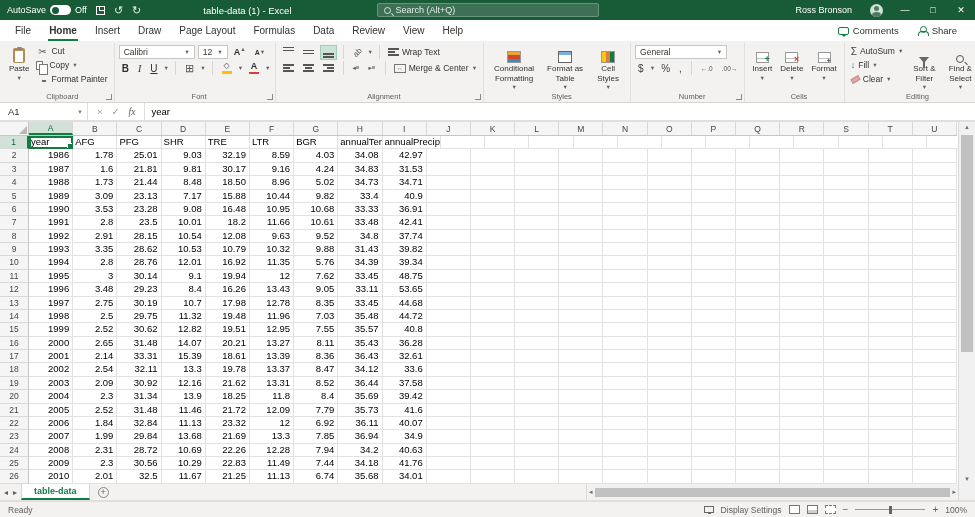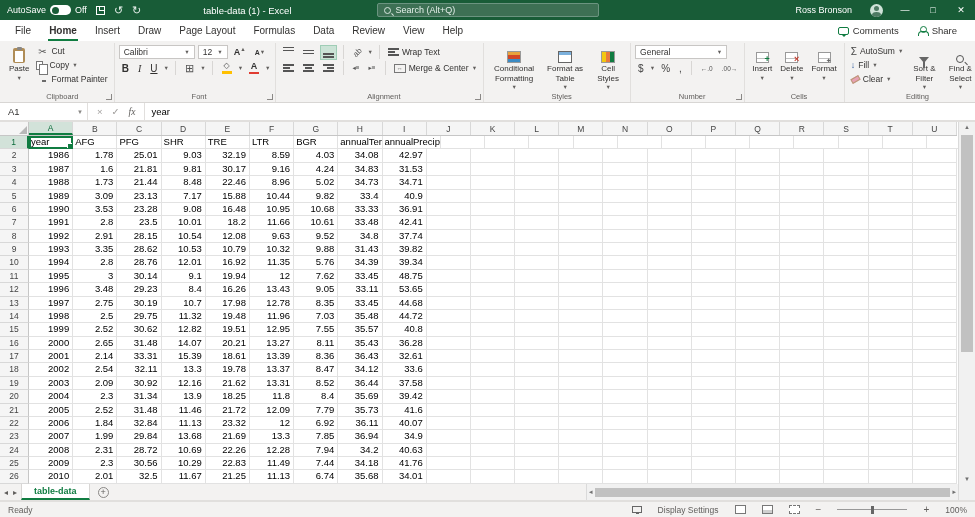--- a/index.html
+++ b/index.html
@@ -126,21 +126,21 @@
   .sheetbar{height:17px;background:#F3F2F1;display:flex;align-items:stretch;border-bottom:1px solid #E1DFDD;font-size:9px;flex:0 0 auto}
   .navarr{display:flex;align-items:center;padding:0 4px;color:#605E5C;font-size:8px;gap:5px}
   .sheettab{background:#fff;border-right:1px solid #D8D6D4;border-left:1px solid #D8D6D4;border-bottom:2px solid #107C41;color:#107C41;font-weight:bold;display:flex;align-items:center;padding:0 12px}
   .newsheet{align-self:center;width:11px;height:11px;border-radius:50%;border:1px solid #8A8886;display:flex;align-items:center;justify-content:center;font-size:9px;color:#605E5C;margin-left:8px}
   .hscroll{margin-left:auto;width:372px;display:flex;align-items:center;background:#F1F1F1;border-left:1px solid #DADADA;padding:0 2px;gap:2px;color:#707070;font-size:7px}
   .hthumb{flex:1;height:9px;background:#C1C1C1}
   .sb-corner{width:17px;background:#F1F1F1;border-left:1px solid #DADADA}
 
   
   .statusbar{height:16px;background:#F3F2F1;border-top:1px solid #E1DFDD;display:flex;align-items:center;font-size:8.5px;color:#605E5C;padding:0 8px;gap:6px;flex:1}
-  .sb-right{margin-left:auto;display:flex;align-items:center;gap:16px}
+  .sb-right{margin-left:auto;display:flex;align-items:center;gap:7px}
   .disp-ic{width:10px;height:7px;border:1px solid #666;position:relative}
   .disp-ic::after{content:"";position:absolute;left:3px;bottom:-2px;width:3px;height:2px;background:#666}
   .vic{width:11px;height:9px;border:1px solid #777;background:#fff}
   .vic.pl{background:linear-gradient(180deg,#fff 0 60%,#CFCFCF 60%)}
   .vic.pb{border-style:dashed}
   .ztrack{width:70px;height:1px;background:#999;position:relative}
   .ztick{position:absolute;left:50%;top:-2px;width:1px;height:5px;background:#999}
   .zthumb{position:absolute;left:48%;top:-3.5px;width:3px;height:8px;background:#666}
   .zsign{font-size:10px;color:#605E5C;line-height:1}
 </style>
@@ -575,21 +575,21 @@
           <div class="cell"></div>
           <div class="cell"></div>
           <div class="cell"></div>
         </div>
         <div class="grid-row">
           <div class="row-h">4</div>
           <div class="cell num">1988</div>
           <div class="cell num">1.73</div>
           <div class="cell num">21.44</div>
           <div class="cell num">8.48</div>
-          <div class="cell num">22.46</div>
+          <div class="cell num">18.50</div>
           <div class="cell num">8.96</div>
           <div class="cell num">5.02</div>
           <div class="cell num">34.73</div>
           <div class="cell num">34.71</div>
           <div class="cell"></div>
           <div class="cell"></div>
           <div class="cell"></div>
           <div class="cell"></div>
           <div class="cell"></div>
           <div class="cell"></div>

